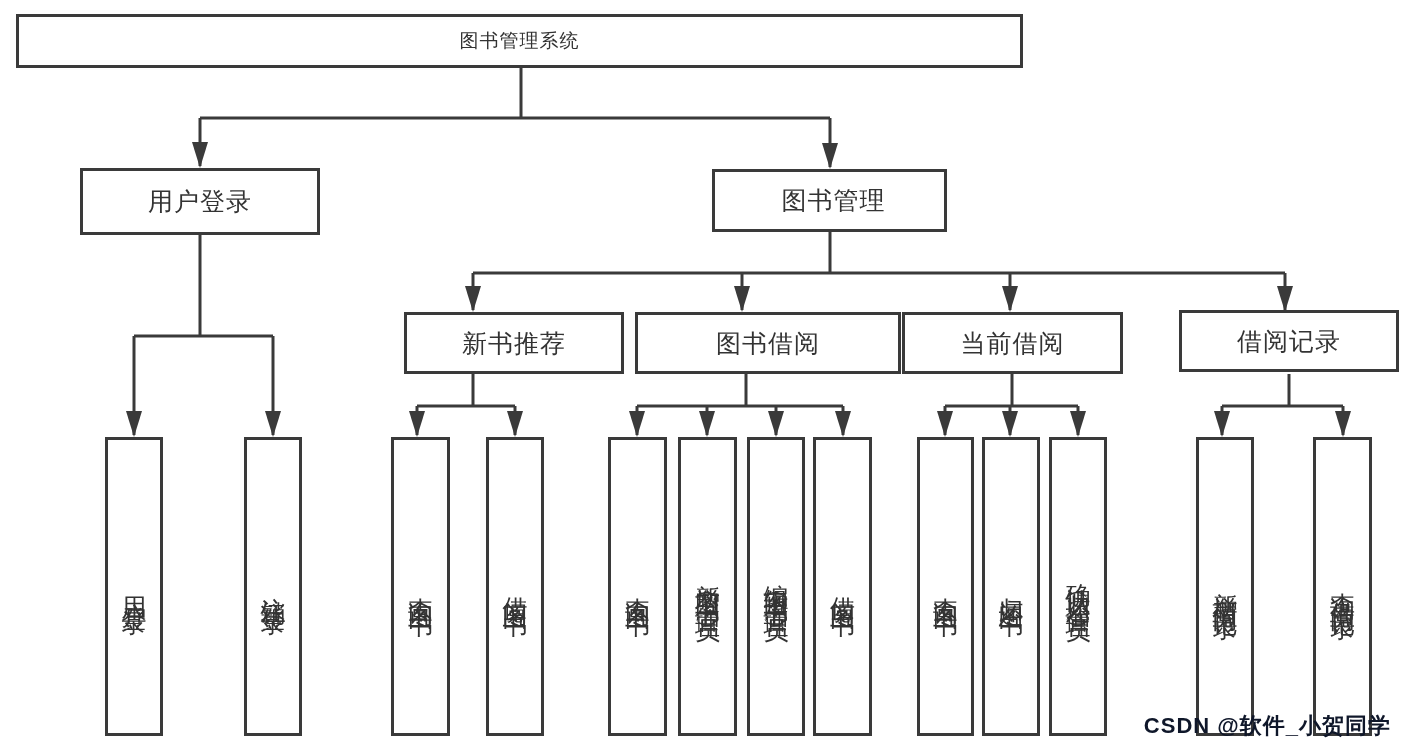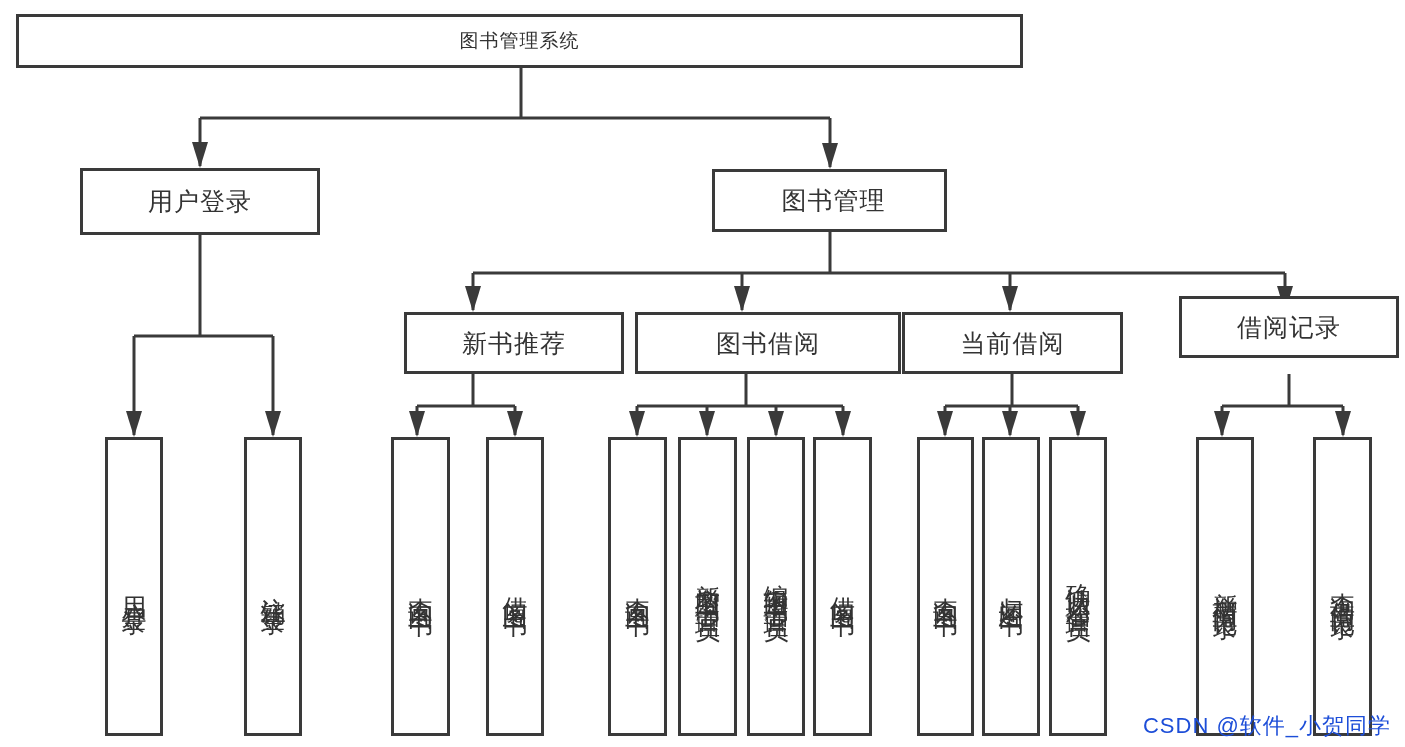--- a/index.html
+++ b/index.html
@@ -29,22 +29,23 @@
     letter-spacing:5px;
     line-height:1;
     color:#333333;
     white-space:nowrap;
   }
   .watermark{
     position:absolute;
     right:14px;bottom:6px;
     z-index:3;
     font-size:22px;
-    color:#1d4ed8;
+    color:#0f172a;
     letter-spacing:1px;
+    font-weight:bold;
   }
 </style>
 </head>
 <body>
 
 <div class="canvas">
 
   <svg class="wires" width="1405" height="747" viewBox="0 0 1405 747">
     <defs>
       <marker id="arw" viewBox="0 0 26 16" markerWidth="26" markerHeight="16" refX="24" refY="8" orient="auto" markerUnits="userSpaceOnUse">
@@ -89,21 +90,21 @@
   </svg>
 
   <div class="node hbox root" style="left:16px;top:14px;width:1007px;height:54px;">图书管理系统</div>
 
   <div class="node hbox" style="left:80px;top:168px;width:240px;height:67px;">用户登录</div>
   <div class="node hbox" style="left:712px;top:169px;width:235px;height:63px;padding-left:8px;">图书管理</div>
 
   <div class="node hbox" style="left:363px;top:312px;width:220px;height:62px;margin-left:41px;">新书推荐</div>
   <div class="node hbox" style="left:635px;top:312px;width:266px;height:62px;">图书借阅</div>
   <div class="node hbox" style="left:902px;top:312px;width:221px;height:62px;">当前借阅</div>
-  <div class="node hbox" style="left:1179px;top:296px;width:220px;height:62px;">借阅记录</div>
+  <div class="node hbox" style="left:1179px;top:310px;width:220px;height:62px;">借阅记录</div>
 
   <div class="node vbox" style="left:105px;top:437px;width:58px;height:299px;">
     <span>用户登录</span>
   </div>
   <div class="node vbox" style="left:244px;top:437px;width:58px;height:299px;">
     <span>注销登录</span>
   </div>
 
   <div class="node vbox" style="left:391px;top:437px;width:59px;height:299px;">
     <span>查询图书</span>

